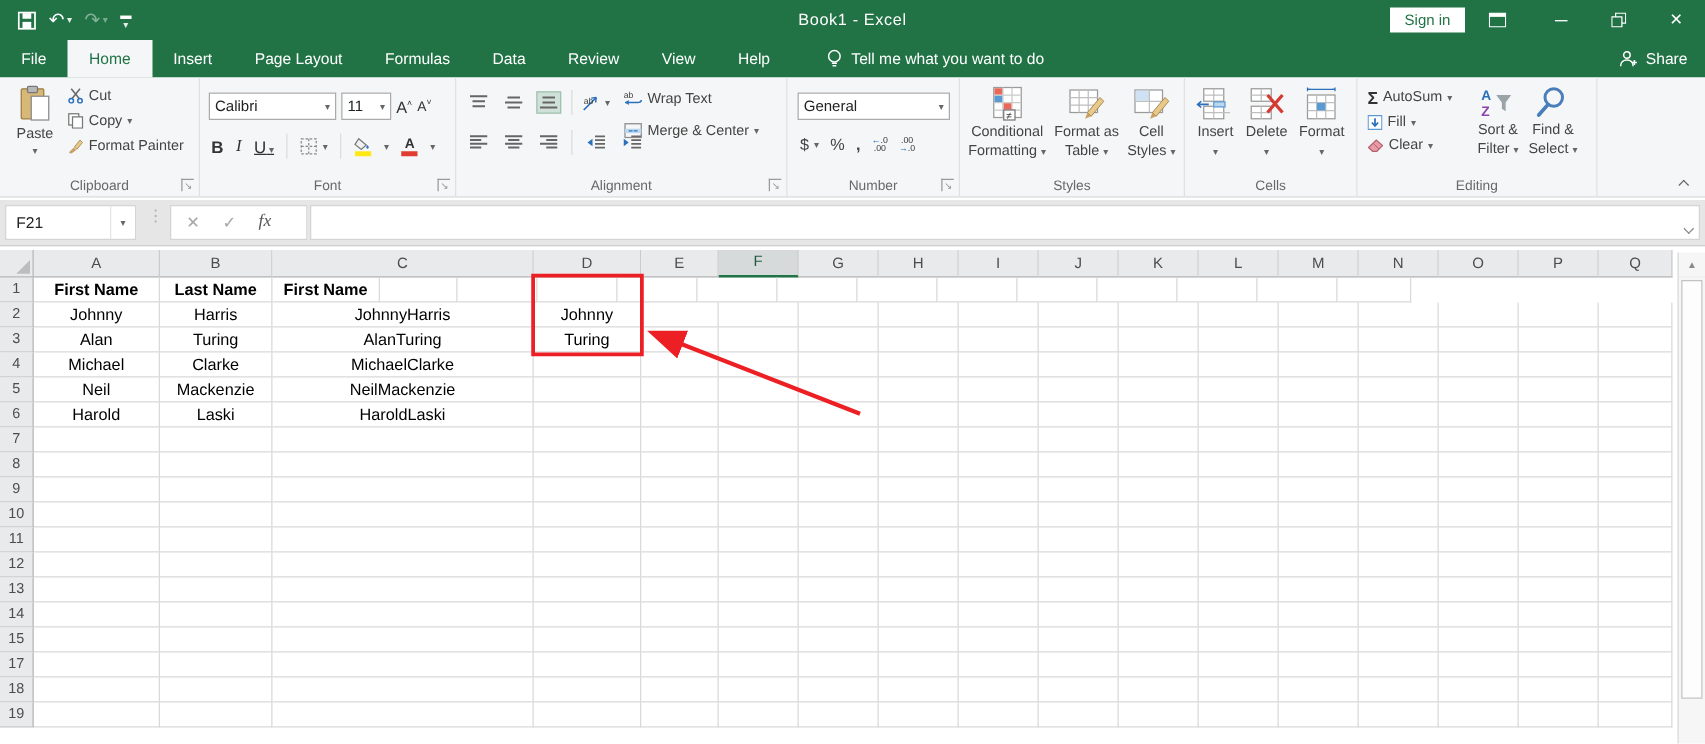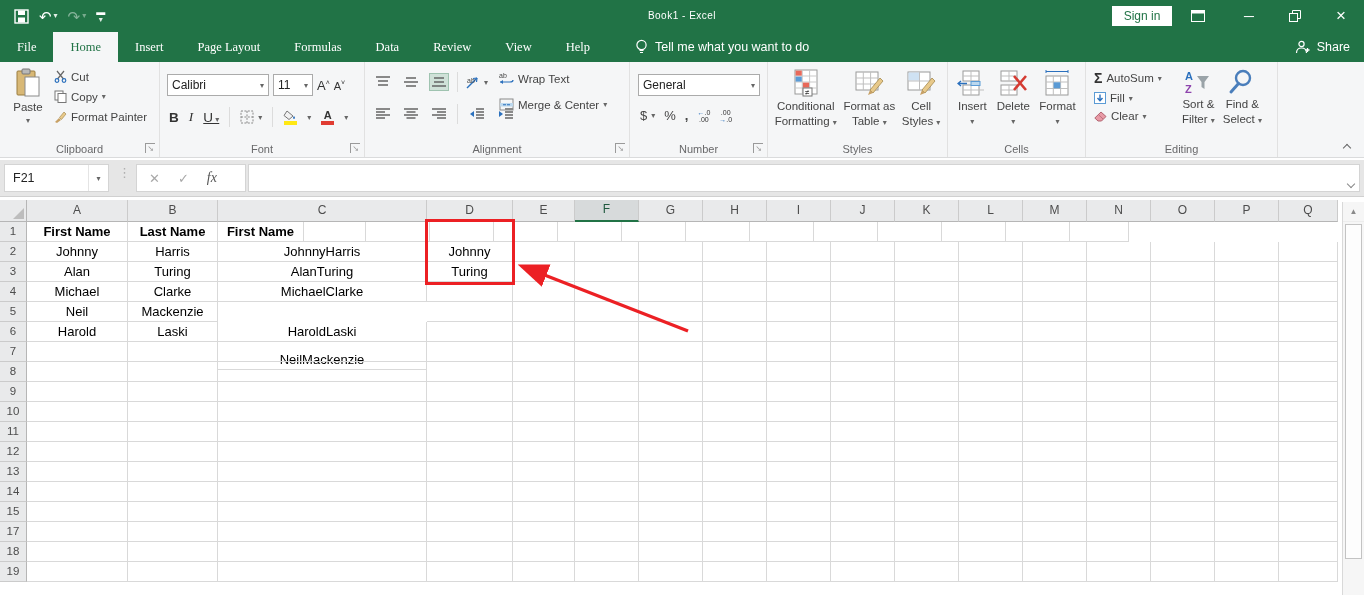--- a/index.html
+++ b/index.html
@@ -6,30 +6,30 @@
   html,body { width:1364px; height:595px; overflow:hidden; }
   body { font-family:"Liberation Sans","DejaVu Sans",sans-serif; background:#fff; position:relative; }
   .app { position:absolute; inset:0; }
 
   
   .titlebar { position:absolute; left:0; top:0; width:100%; height:32px; background:#217346; color:#fff; }
   .qat { position:absolute; left:14px; top:0; height:32px; display:flex; align-items:center; gap:10px; }
   .qat .ic { color:#fff; font-size:15px; line-height:1; display:flex; align-items:center; gap:2px; cursor:default; }
   .qat .dim { opacity:.45; }
   .caret { font-size:8px; color:#e2efe7; }
-  .title-text { position:absolute; left:0; right:0; top:0; height:32px; text-align:center; line-height:32px; font-size:10px; letter-spacing:.5px; }
+  .title-text { position:absolute; left:0; right:0; top:0; height:32px; text-align:center; line-height:32px; font-size:13px; letter-spacing:.5px; }
   .signin { position:absolute; right:192px; top:6px; width:60px; height:20px; background:#fff; color:#217346; font-size:12px; text-align:center; line-height:20px; cursor:pointer; }
   .winbtns { position:absolute; right:0; top:0; height:32px; display:flex; }
   .winbtn { width:46px; height:32px; display:flex; align-items:center; justify-content:center; color:#fff; font-size:14px; }
   .ribbon-display { position:absolute; right:146px; top:0; width:40px; height:32px; display:flex; align-items:center; justify-content:center; }
 
   
   .tabrow { position:absolute; left:0; top:32px; width:100%; height:30px; background:#217346; display:flex; align-items:stretch; }
   #tab-items { display:flex; }
-  .tab { color:#fff; font-size:12.5px; padding:0 17px; line-height:30px; cursor:pointer; white-space:nowrap;font-family:Liberation Serif, serif; }
+  .tab { color:#fff; font-size:12.5px; padding:0 17px; line-height:30px; cursor:pointer; white-space:nowrap; }
   .tab.active { background:#f5f6f7; color:#217346; font-weight:400; }
   .tellme { display:flex; align-items:center; gap:7px; color:#fff; font-size:12.5px; margin-left:28px; cursor:text; }
   .share { position:absolute; right:14px; top:0; height:30px; display:flex; align-items:center; gap:6px; color:#fff; font-size:12.5px; cursor:pointer; }
 
   
   .ribbon { position:absolute; left:0; top:62px; width:100%; height:96px; background:#f5f6f7; border-bottom:1px solid #dadbdc; font-size:11.5px; color:#444; }
   .grp { position:absolute; top:0; height:95px; border-right:1px solid #e1e1e1; }
   .grp-label { position:absolute; bottom:2px; left:0; right:0; text-align:center; font-size:11px; color:#68686a; }
   .dlg { position:absolute; right:4px; bottom:4px; width:10px; height:10px; border-left:1px solid #9a9a9a; border-top:1px solid #9a9a9a; font-size:8px; color:#9a9a9a; line-height:9px; text-align:center; cursor:pointer; }
   .g-clipboard { left:0; width:160px; }
@@ -607,21 +607,21 @@
         <div class="cell" style="width: 64px;"></div>
         <div class="cell" style="width: 64px;"></div>
         <div class="cell" style="width: 64px;"></div>
         <div class="cell" style="width: 64px;"></div>
         <div class="cell" style="width: 59px;"></div>
       </div>
       <div class="row">
         <div class="row-hdr">5</div>
         <div class="cell" style="width: 101px;">Neil</div>
         <div class="cell" style="width: 90px;">Mackenzie</div>
-        <div class="cell" style="width: 209px; margin-top: 48px;">NeilMackenzie</div>
+        <div class="cell" style="width: 209px;">NeilMackenzie</div>
         <div class="cell" style="width: 86px;"></div>
         <div class="cell" style="width: 62px;"></div>
         <div class="cell" style="width: 64px;"></div>
         <div class="cell" style="width: 64px;"></div>
         <div class="cell" style="width: 64px;"></div>
         <div class="cell" style="width: 64px;"></div>
         <div class="cell" style="width: 64px;"></div>
         <div class="cell" style="width: 64px;"></div>
         <div class="cell" style="width: 64px;"></div>
         <div class="cell" style="width: 64px;"></div>

